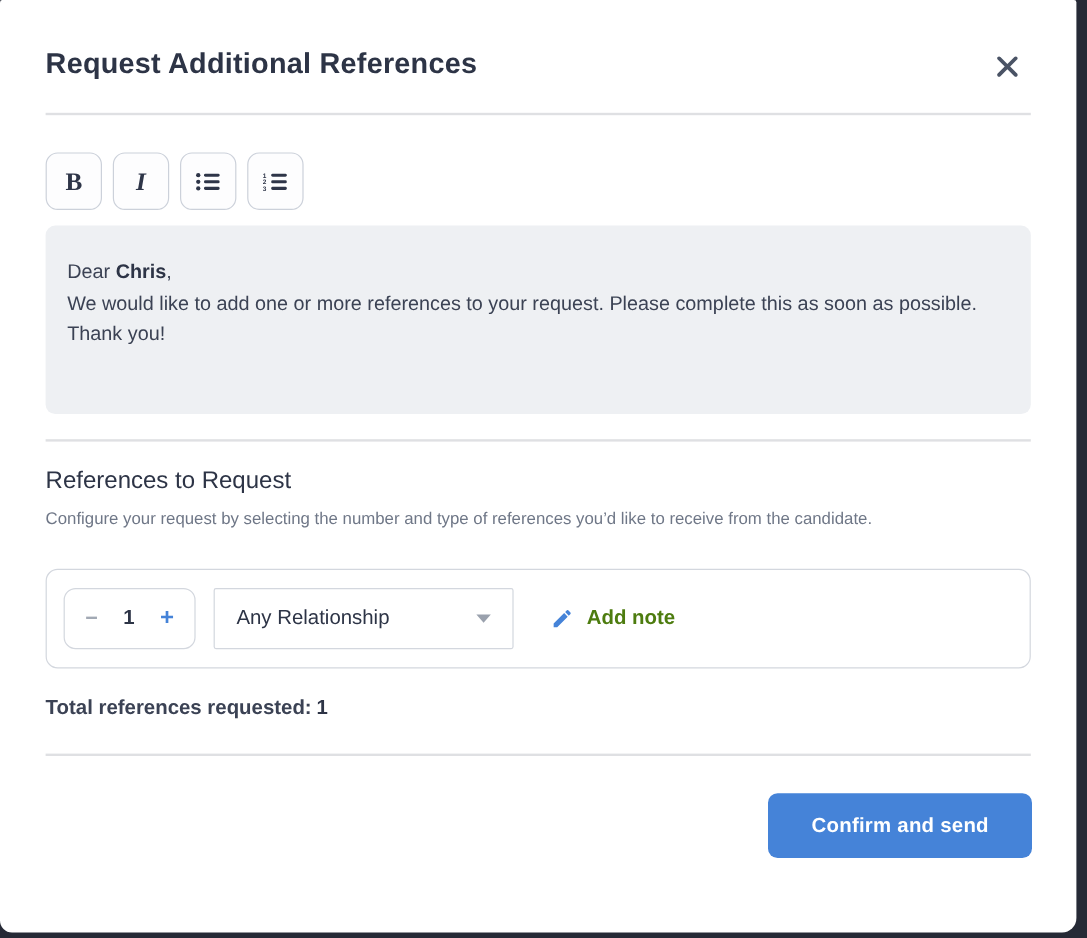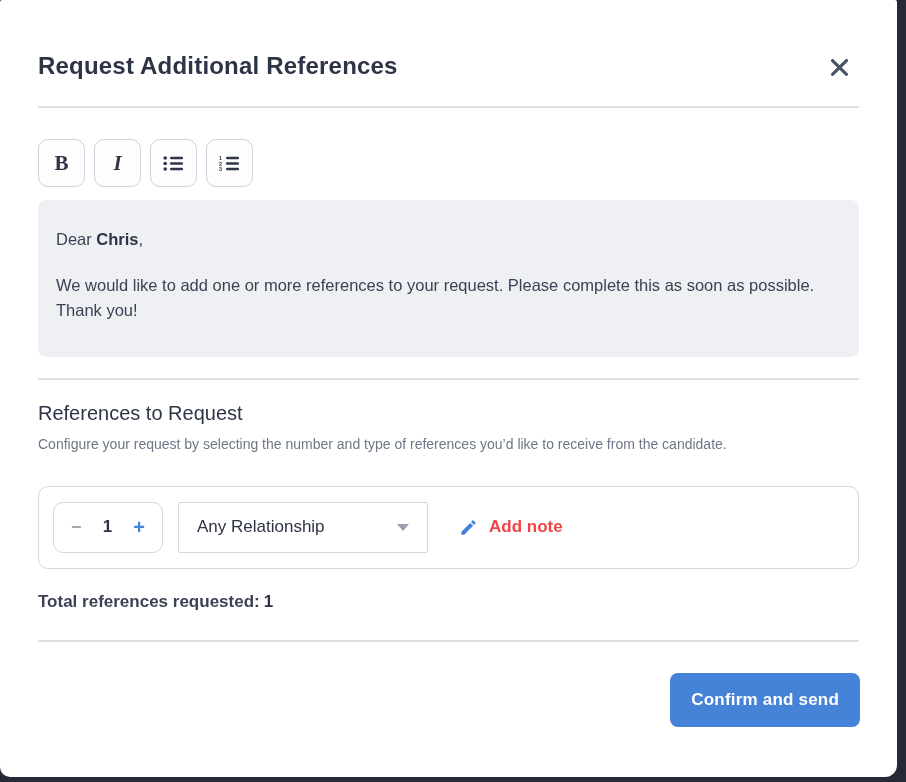--- a/index.html
+++ b/index.html
@@ -15,21 +15,21 @@
     width: 897px;
     height: 777px;
     background: #ffffff;
     border-radius: 2px 2px 12px 10px;
     overflow: hidden;
   }
   .modal-header {
     display: flex;
     justify-content: space-between;
     align-items: flex-start;
-    padding: 52px 46px 0 38px;
+    padding: 40px 46px 0 38px;
   }
   .modal-title {
     font-size: 24px;
     font-weight: 800;
     color: #2d3446;
     letter-spacing: 0.2px;
   }
   .close-btn {
     background: none;
     border: none;
@@ -76,21 +76,21 @@
     margin: 13px 38px 0 38px;
     height: 157px;
     background: #eef0f3;
     border-radius: 8px;
     padding: 27px 18px;
     font-size: 16.5px;
     line-height: 1.55;
     color: #3b4254;
     cursor: text;
   }
-  .message-box p + p { margin-top: 20px; }
+  .message-box p + p { }
   .message-box strong { color: #2d3446; }
   .divider-message { margin-top: 21px; }
   .section { padding: 22px 38px 0 38px; }
   .section-heading {
     font-size: 20px;
     font-weight: 400;
     color: #2d3446;
   }
   .section-desc {
     margin-top: 9px;
@@ -153,21 +153,21 @@
     width: 0; height: 0;
     border-left: 6px solid transparent;
     border-right: 6px solid transparent;
     border-top: 7px solid #9aa1ad;
   }
   .add-note {
     display: flex;
     align-items: center;
     gap: 11px;
     margin-left: 16px;
-    color: #ef4444;
+    color: #4d7c0f;
     font-size: 17px;
     font-weight: 700;
     cursor: pointer;
     text-decoration: none;
   }
   .row-footer {
     margin-top: 23px;
     display: flex;
     justify-content: space-between;
     align-items: center;
@@ -192,21 +192,21 @@
   .modal-footer {
     display: flex;
     justify-content: flex-end;
     padding: 31px 37px 0 38px;
   }
   .confirm-btn {
     background: #4583d8;
     color: #ffffff;
     border: none;
     border-radius: 8px;
-    padding: 17px 21px;
+    padding: 17px 36px;
     font-family: "Liberation Sans", sans-serif;
     font-size: 17px;
     font-weight: 700;
     cursor: pointer;
     letter-spacing: 0.2px;
   }
 </style>
 </head>
 <body>
 

